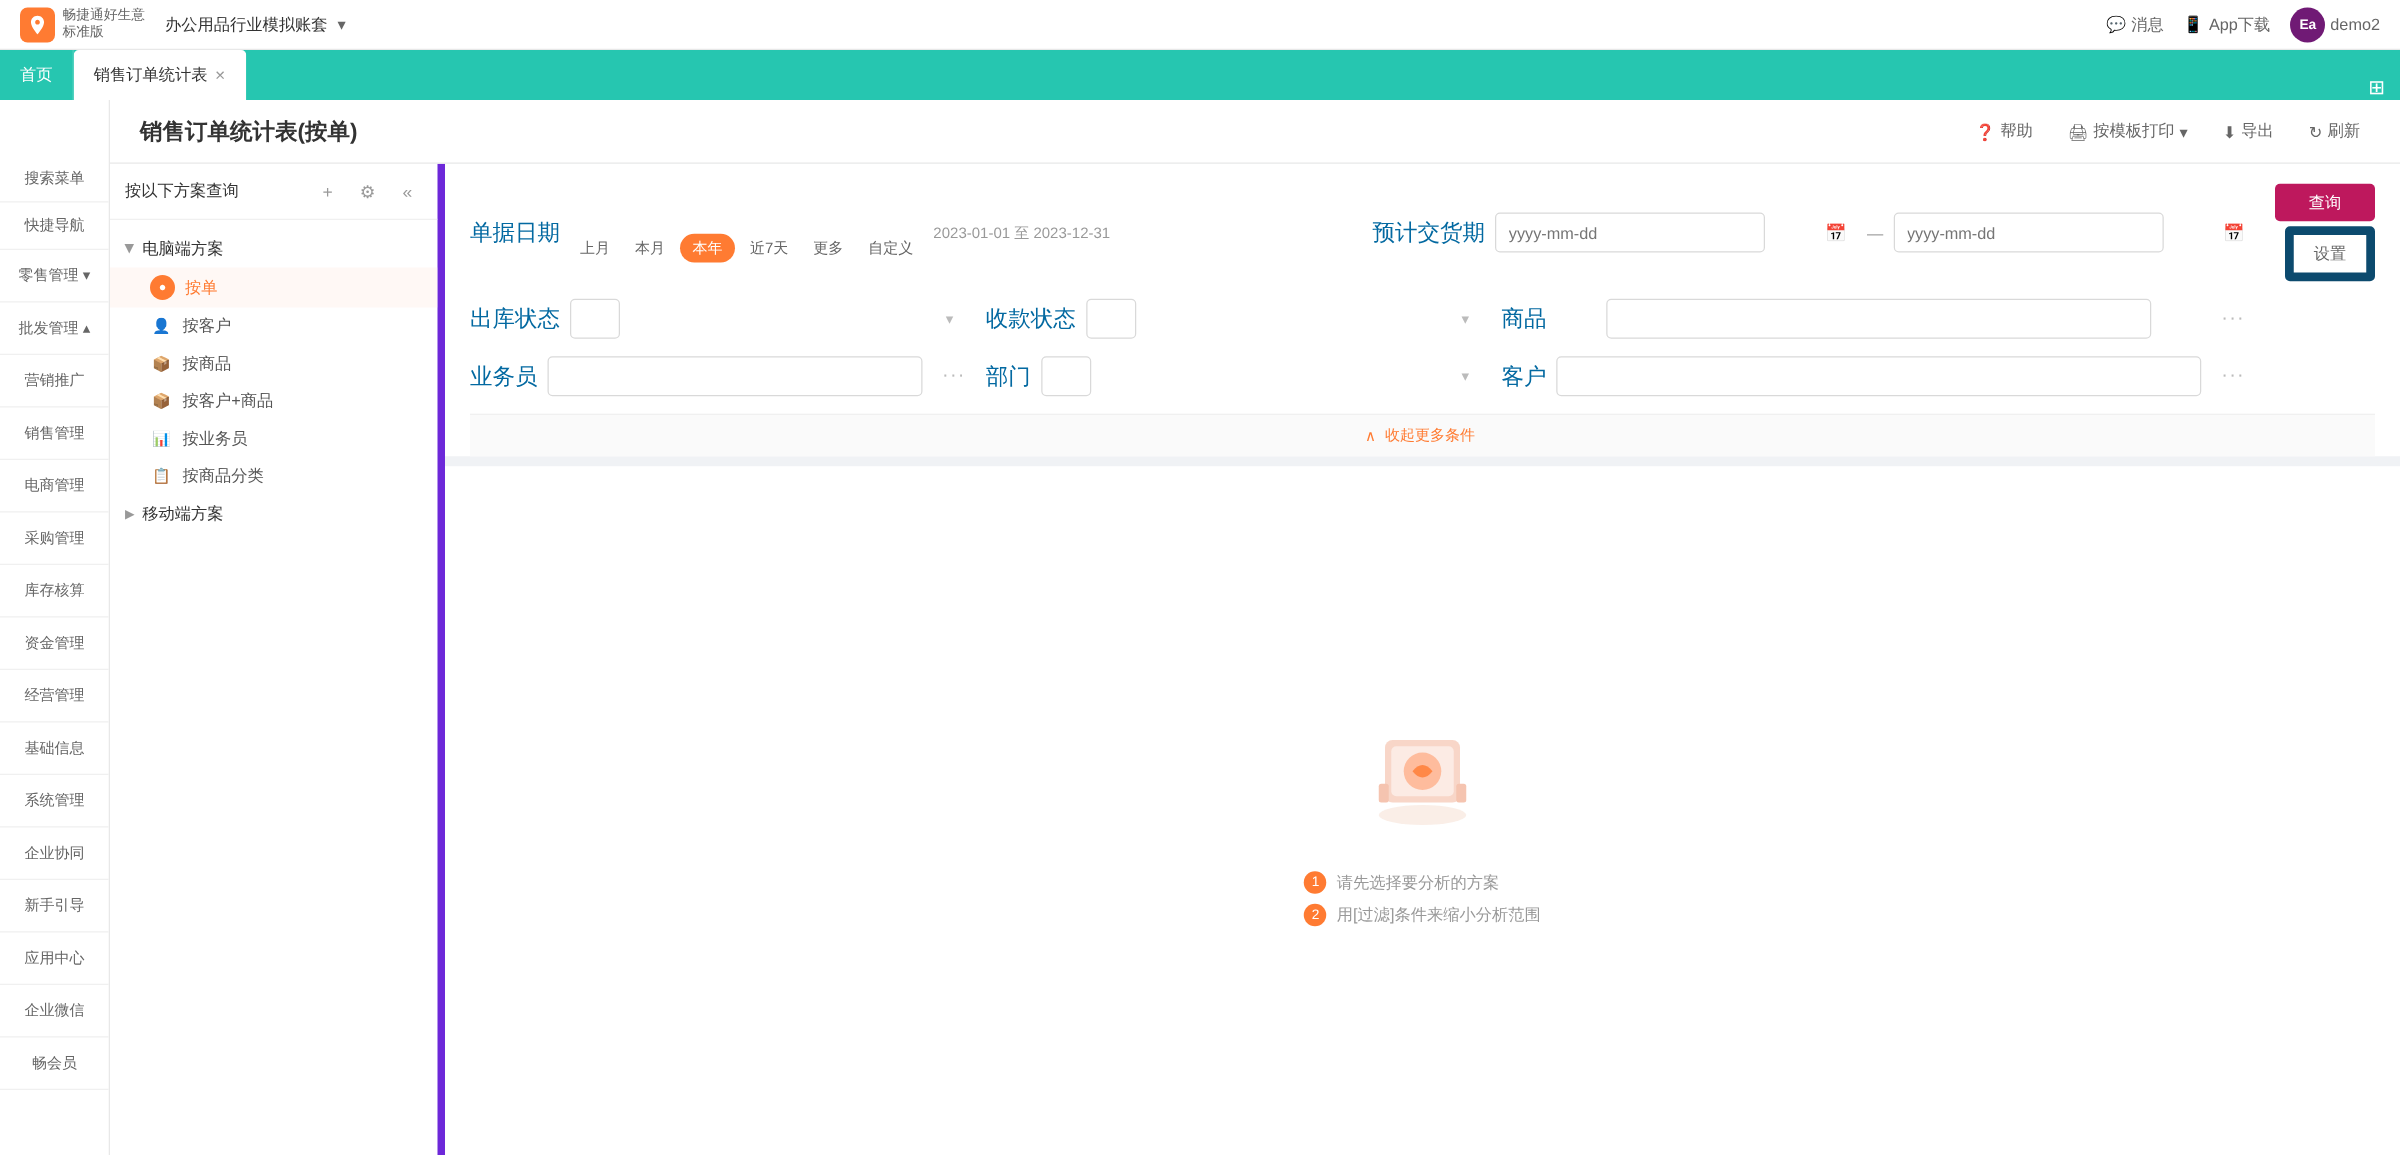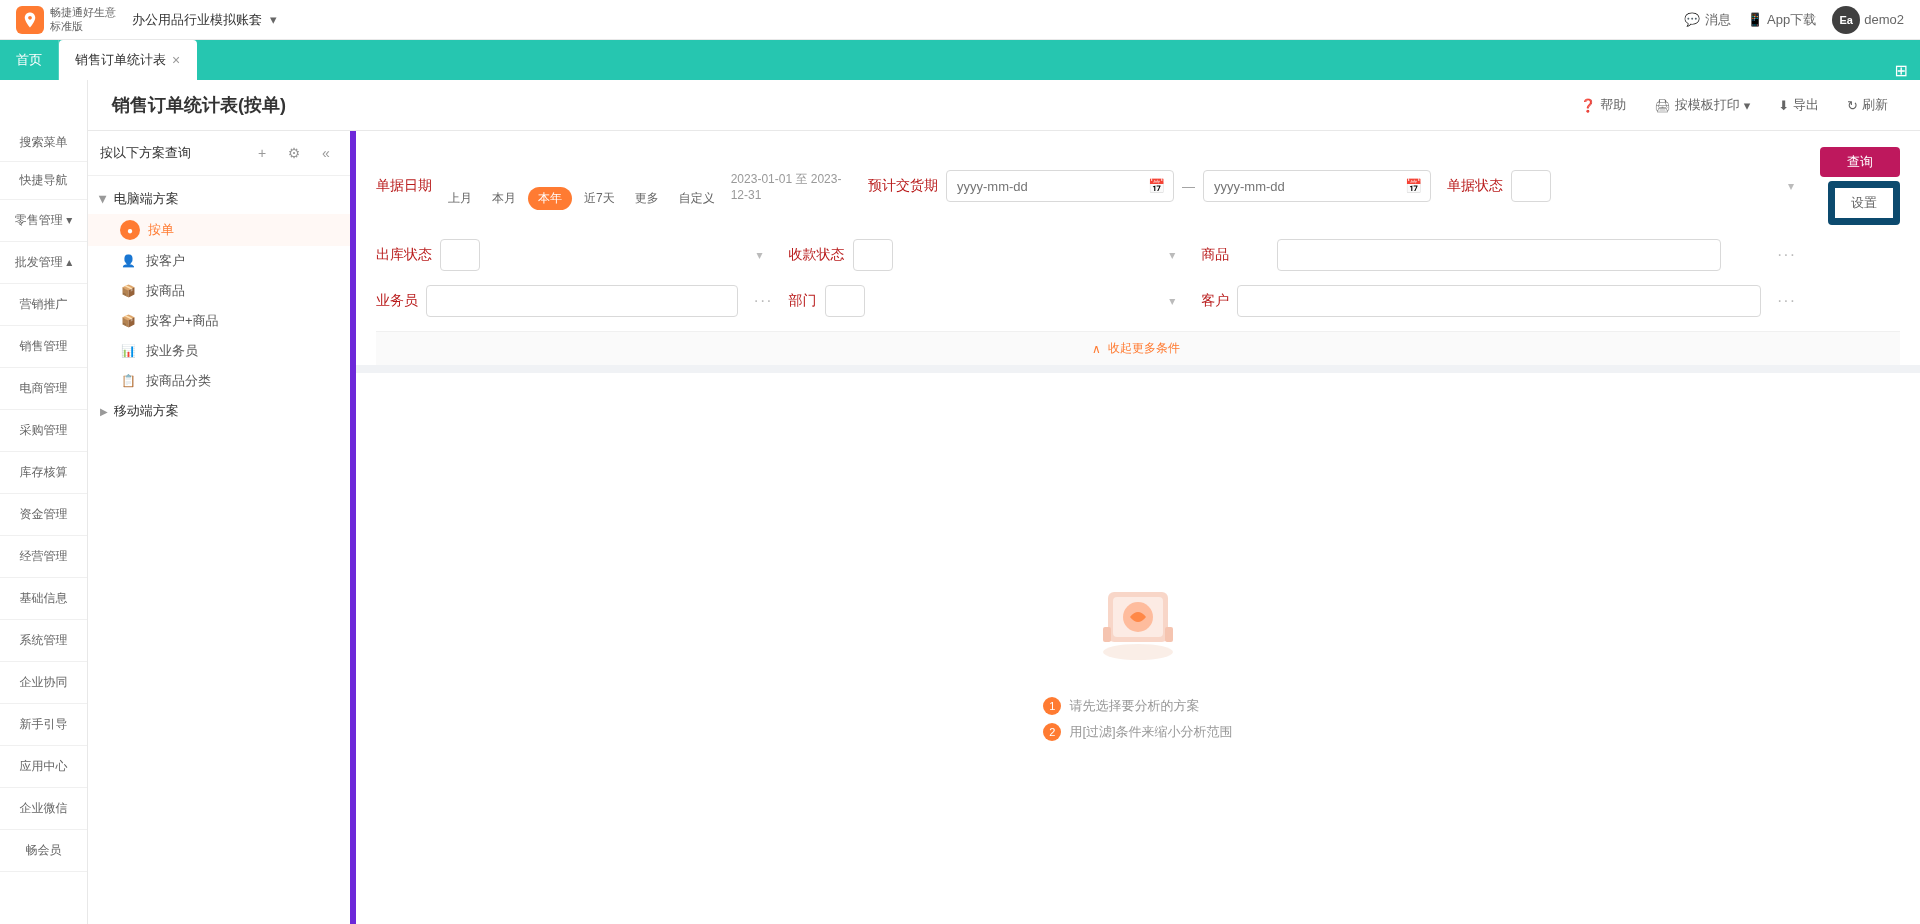--- a/index.html
+++ b/index.html
@@ -9,21 +9,21 @@
     .topbar { height: 40px; background: #fff; display: flex; align-items: center; padding: 0 16px; border-bottom: 1px solid #e8e8e8; justify-content: space-between; }
     .topbar-left { display: flex; align-items: center; gap: 8px; }
     .logo-box { display: flex; align-items: center; gap: 6px; }
     .logo-icon { width: 28px; height: 28px; background: #ff7b32; border-radius: 6px; display: flex; align-items: center; justify-content: center; }
     .logo-icon svg { width: 18px; height: 18px; fill: white; }
     .logo-text { font-size: 11px; color: #666; line-height: 1.2; }
     .topbar-title { font-size: 13px; color: #333; margin-left: 8px; }
     .topbar-dropdown { font-size: 13px; color: #666; cursor: pointer; }
     .topbar-right { display: flex; align-items: center; gap: 16px; }
     .topbar-btn { display: flex; align-items: center; gap: 4px; font-size: 13px; color: #666; cursor: pointer; }
-    .user-avatar { width: 28px; height: 28px; border-radius: 50%; background: #404040; display: flex; align-items: center; justify-content: center; color: white; font-size: 11px; font-weight: bold; }
+    .user-avatar { width: 28px; height: 28px; border-radius: 50%; background: #701a75; display: flex; align-items: center; justify-content: center; color: white; font-size: 11px; font-weight: bold; }
 
     
     .nav-tabs { height: 40px; background: #26c6b0; display: flex; align-items: flex-end; padding: 0 0 0 0; }
     .nav-tab { padding: 8px 16px; font-size: 13px; color: rgba(255,255,255,0.8); cursor: pointer; height: 100%; display: flex; align-items: center; gap: 6px; border-right: 1px solid rgba(255,255,255,0.2); }
     .nav-tab.active { background: #fff; color: #333; border-radius: 4px 4px 0 0; height: calc(100% - 0px); }
     .nav-tab .close-btn { font-size: 14px; color: #999; cursor: pointer; line-height: 1; }
     .nav-tab.home { color: white; }
     .nav-expand { margin-left: auto; padding: 0 12px; color: white; cursor: pointer; font-size: 16px; display: flex; align-items: center; }
 
     
@@ -61,30 +61,30 @@
     .tree-item { padding: 6px 12px 6px 32px; display: flex; align-items: center; gap: 8px; cursor: pointer; font-size: 13px; color: #555; border-radius: 0; }
     .tree-item.active { background: #fff8f5; color: #ff7b32; }
     .tree-item-icon { width: 18px; height: 18px; display: flex; align-items: center; justify-content: center; font-size: 12px; }
     .tree-item-active-dot { width: 20px; height: 20px; background: #ff7b32; border-radius: 50%; display: flex; align-items: center; justify-content: center; color: white; font-size: 10px; flex-shrink: 0; }
 
     
     .right-panel { flex: 1; display: flex; flex-direction: column; overflow: hidden; background: #f0f2f5; }
     .filter-area { background: #fff; padding: 16px 20px 0 20px; margin-bottom: 0; }
     .filter-row { display: flex; align-items: center; gap: 16px; margin-bottom: 14px; flex-wrap: nowrap; }
     .filter-item { display: flex; align-items: center; gap: 8px; flex: 1; }
-    .filter-label { font-size: 14px; color: #b91c1c; white-space: nowrap; flex-shrink: 0; }
+    .filter-label { font-size: 18px; color: #0369a1; white-space: nowrap; flex-shrink: 0; }
     .filter-date-group { display: flex; align-items: center; gap: 4px; }
     .date-quick-btn { padding: 3px 8px; font-size: 12px; color: #666; cursor: pointer; border-radius: 3px; white-space: nowrap; margin-top: 24px; }
     .date-quick-btn.active { background: #ff7b32; color: white; border-radius: 12px; padding: 3px 10px; }
     .date-range-text { font-size: 12px; color: #999; }
     .filter-input { flex: 1; height: 32px; border: 1px solid #d9d9d9; border-radius: 4px; padding: 0 10px; font-size: 13px; color: #333; background: white; outline: none; }
     .filter-select { flex: 1; height: 32px; border: 1px solid #d9d9d9; border-radius: 4px; padding: 0 28px 0 10px; font-size: 13px; color: #666; background: white; appearance: none; outline: none; cursor: pointer; position: relative; }
     .filter-select-wrap { flex: 1; position: relative; }
     .filter-select-wrap::after { content: '▾'; position: absolute; right: 10px; top: 50%; transform: translateY(-50%); color: #bbb; pointer-events: none; font-size: 12px; }
-    .filter-date-input { flex: 1; height: 32px; border: 1px solid #d9d9d9; border-radius: 4px; padding: 0 40px 0 10px; font-size: 13px; color: #999; background: white; outline: none; cursor: pointer; min-width: 110px; }
+    .filter-date-input { flex: 1; height: 32px; border: 1px solid #d9d9d9; border-radius: 4px; padding: 0 28px 0 10px; font-size: 13px; color: #999; background: white; outline: none; cursor: pointer; min-width: 110px; }
     .filter-date-icon { position: absolute; right: 8px; top: 50%; transform: translateY(-50%); color: #ff7b32; cursor: pointer; font-size: 14px; }
     .filter-date-relative { position: relative; flex: 1; }
     .filter-dash { color: #999; flex-shrink: 0; }
     .filter-ellipsis { color: #bbb; cursor: pointer; font-size: 16px; letter-spacing: 1px; margin-left: 8px; }
     .collapse-bar { padding: 8px; display: flex; justify-content: center; align-items: center; cursor: pointer; color: #666; font-size: 12px; border-top: 1px solid #f0f0f0; background: #fafafa; }
     .collapse-bar span { color: #ff7b32; margin-right: 4px; }
     .btn-query { background: #be185d; color: white; border: none; padding: 6px 20px; border-radius: 4px; font-size: 13px; cursor: pointer; }
     .btn-settings { background: #fff; color: #666; border: 7px solid #0c4a6e; padding: 6px 16px; border-radius: 4px; font-size: 13px; cursor: pointer; margin-left: 8px; }
 
     
@@ -277,28 +277,20 @@
                 <input class="filter-date-input" placeholder="yyyy-mm-dd" style="">
                 <span class="filter-date-icon">📅</span>
               </div>
               <span class="filter-dash">—</span>
               <div class="filter-date-relative">
                 <input class="filter-date-input" placeholder="yyyy-mm-dd" style="">
                 <span class="filter-date-icon">📅</span>
               </div>
             </div>
 
-            <div class="filter-item" style="flex:1.5;">
-              <span class="filter-label">单据状态</span>
-              <div class="filter-select-wrap" style="flex:1;">
-                <select class="filter-select">
-                  <option value=""></option>
-                </select>
-              </div>
-            </div>
 
             <div class="query-btn-area">
               <button class="btn-query">查询</button>
               <button class="btn-settings">设置</button>
             </div>
           </div>
 
           <div class="filter-row">
             <div class="filter-item" style="flex:1;">
               <span class="filter-label">出库状态</span>

